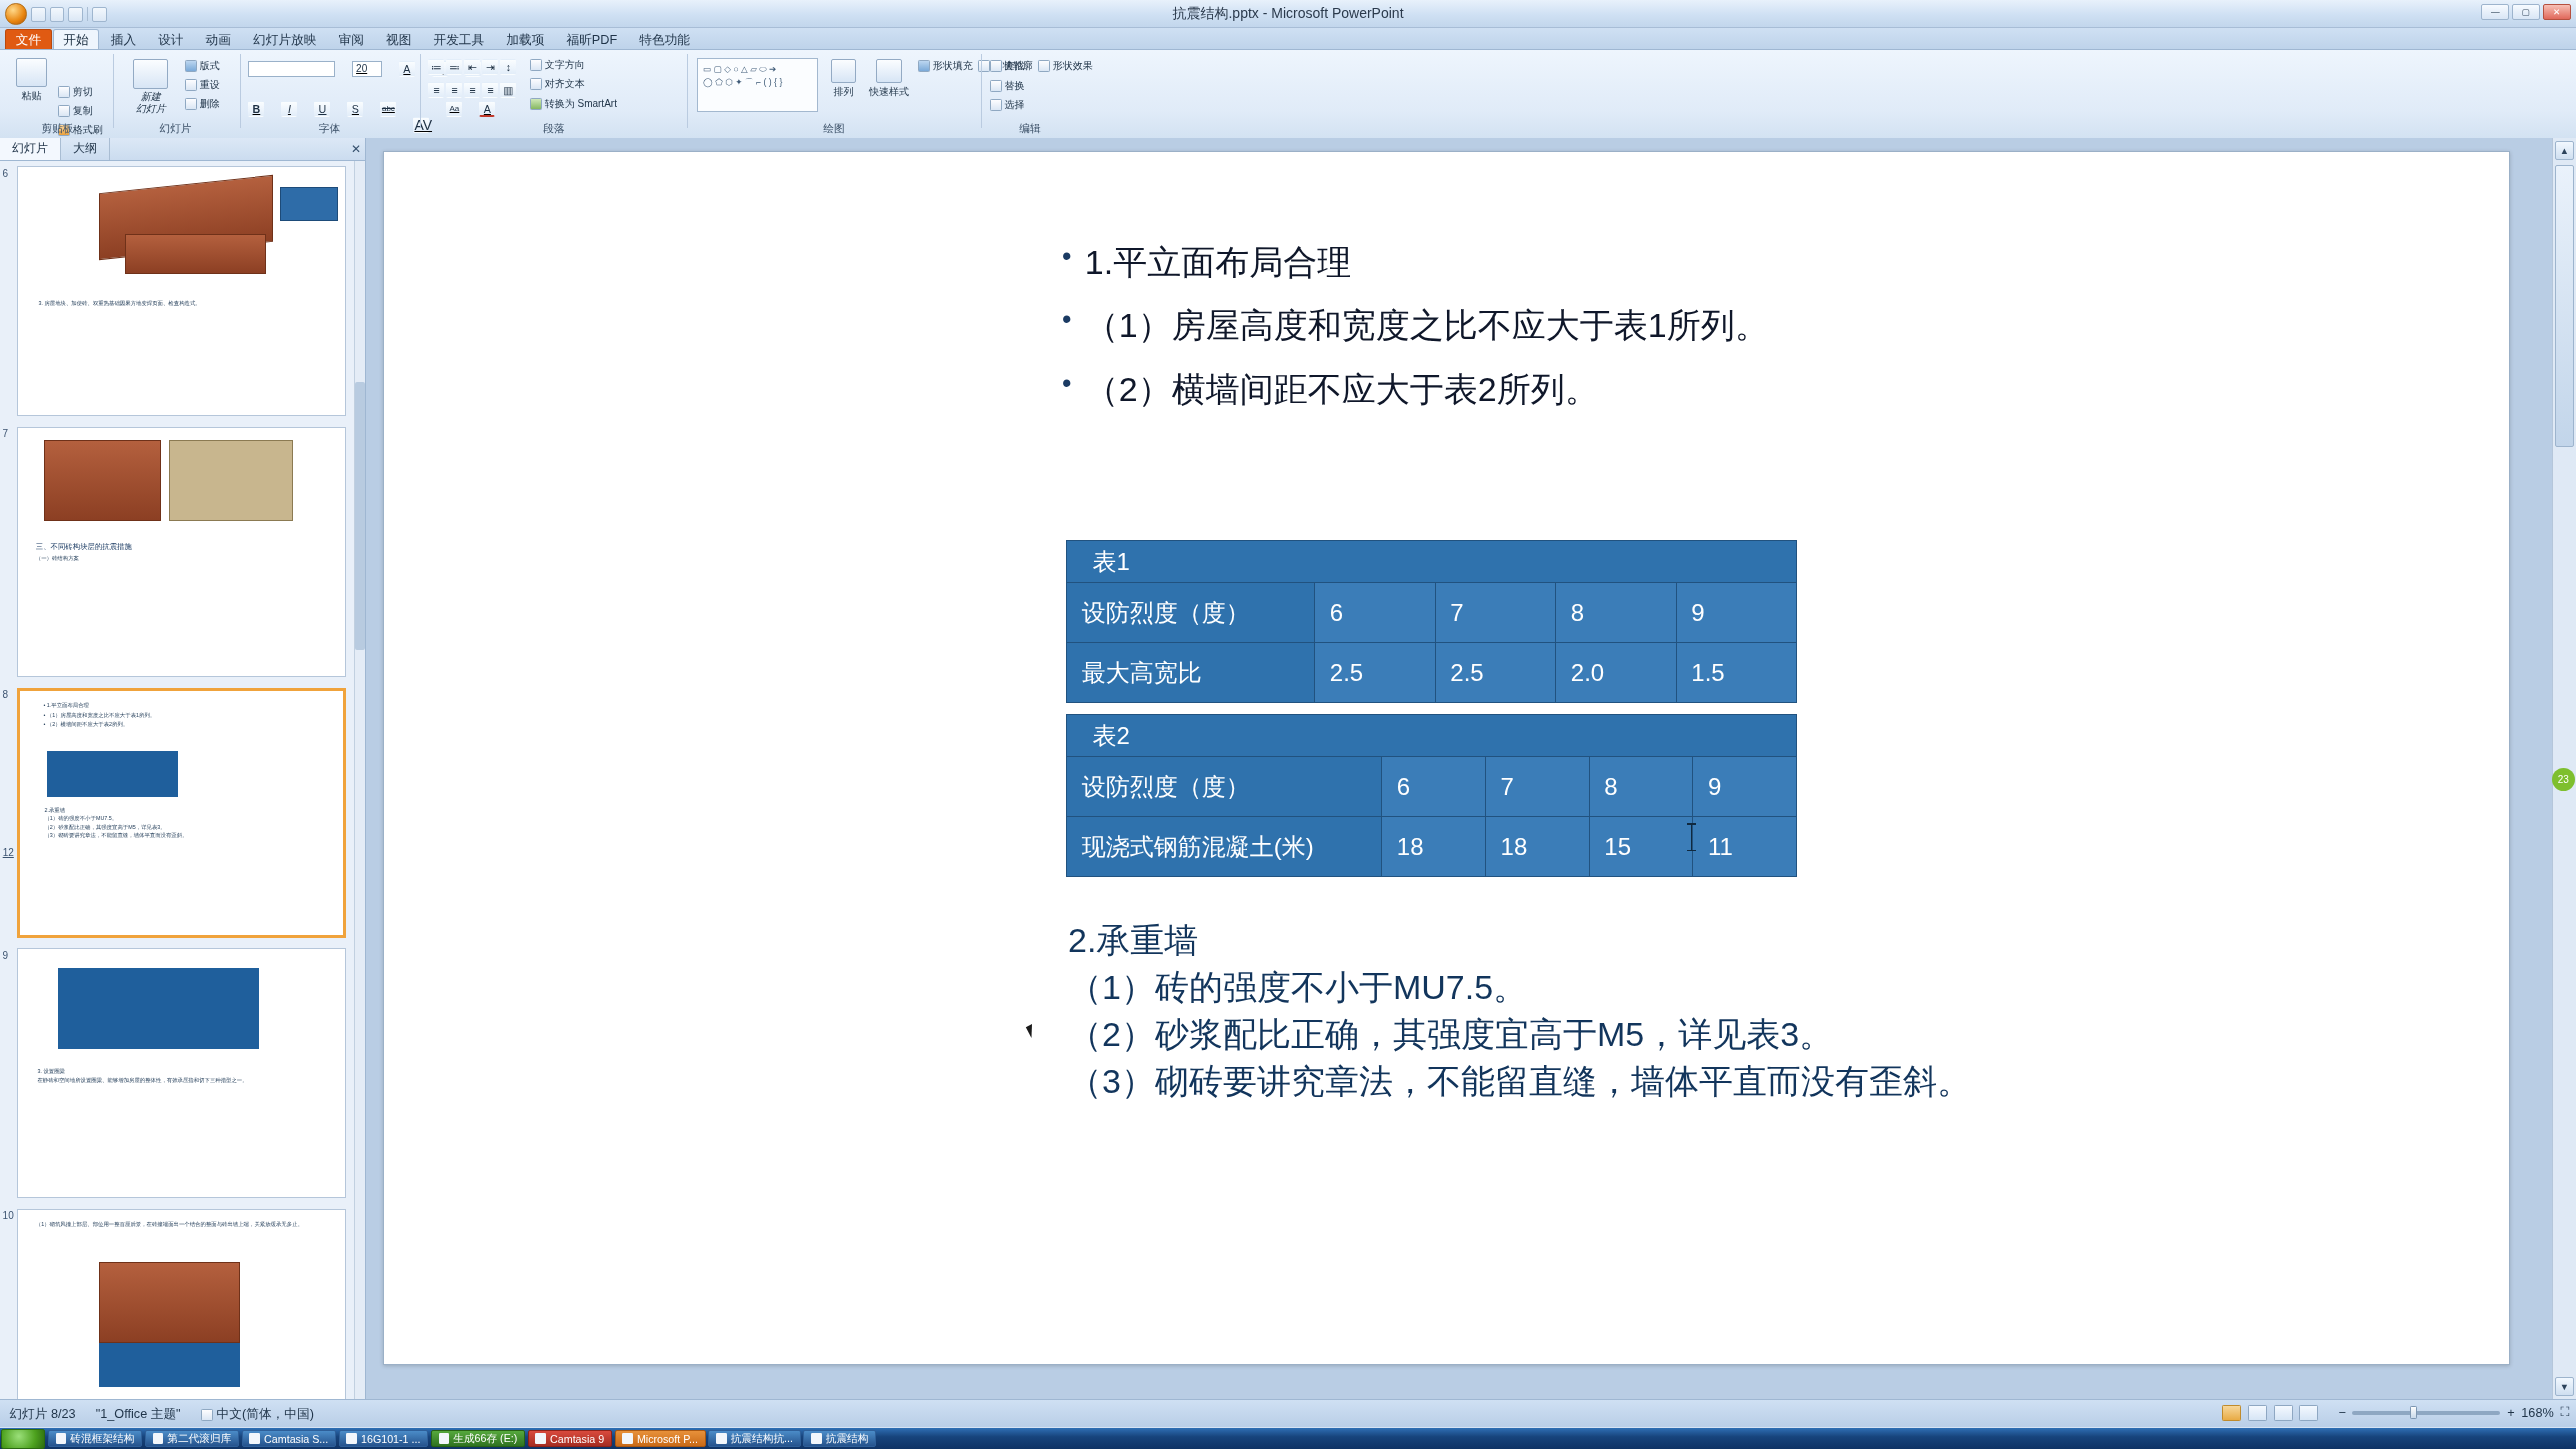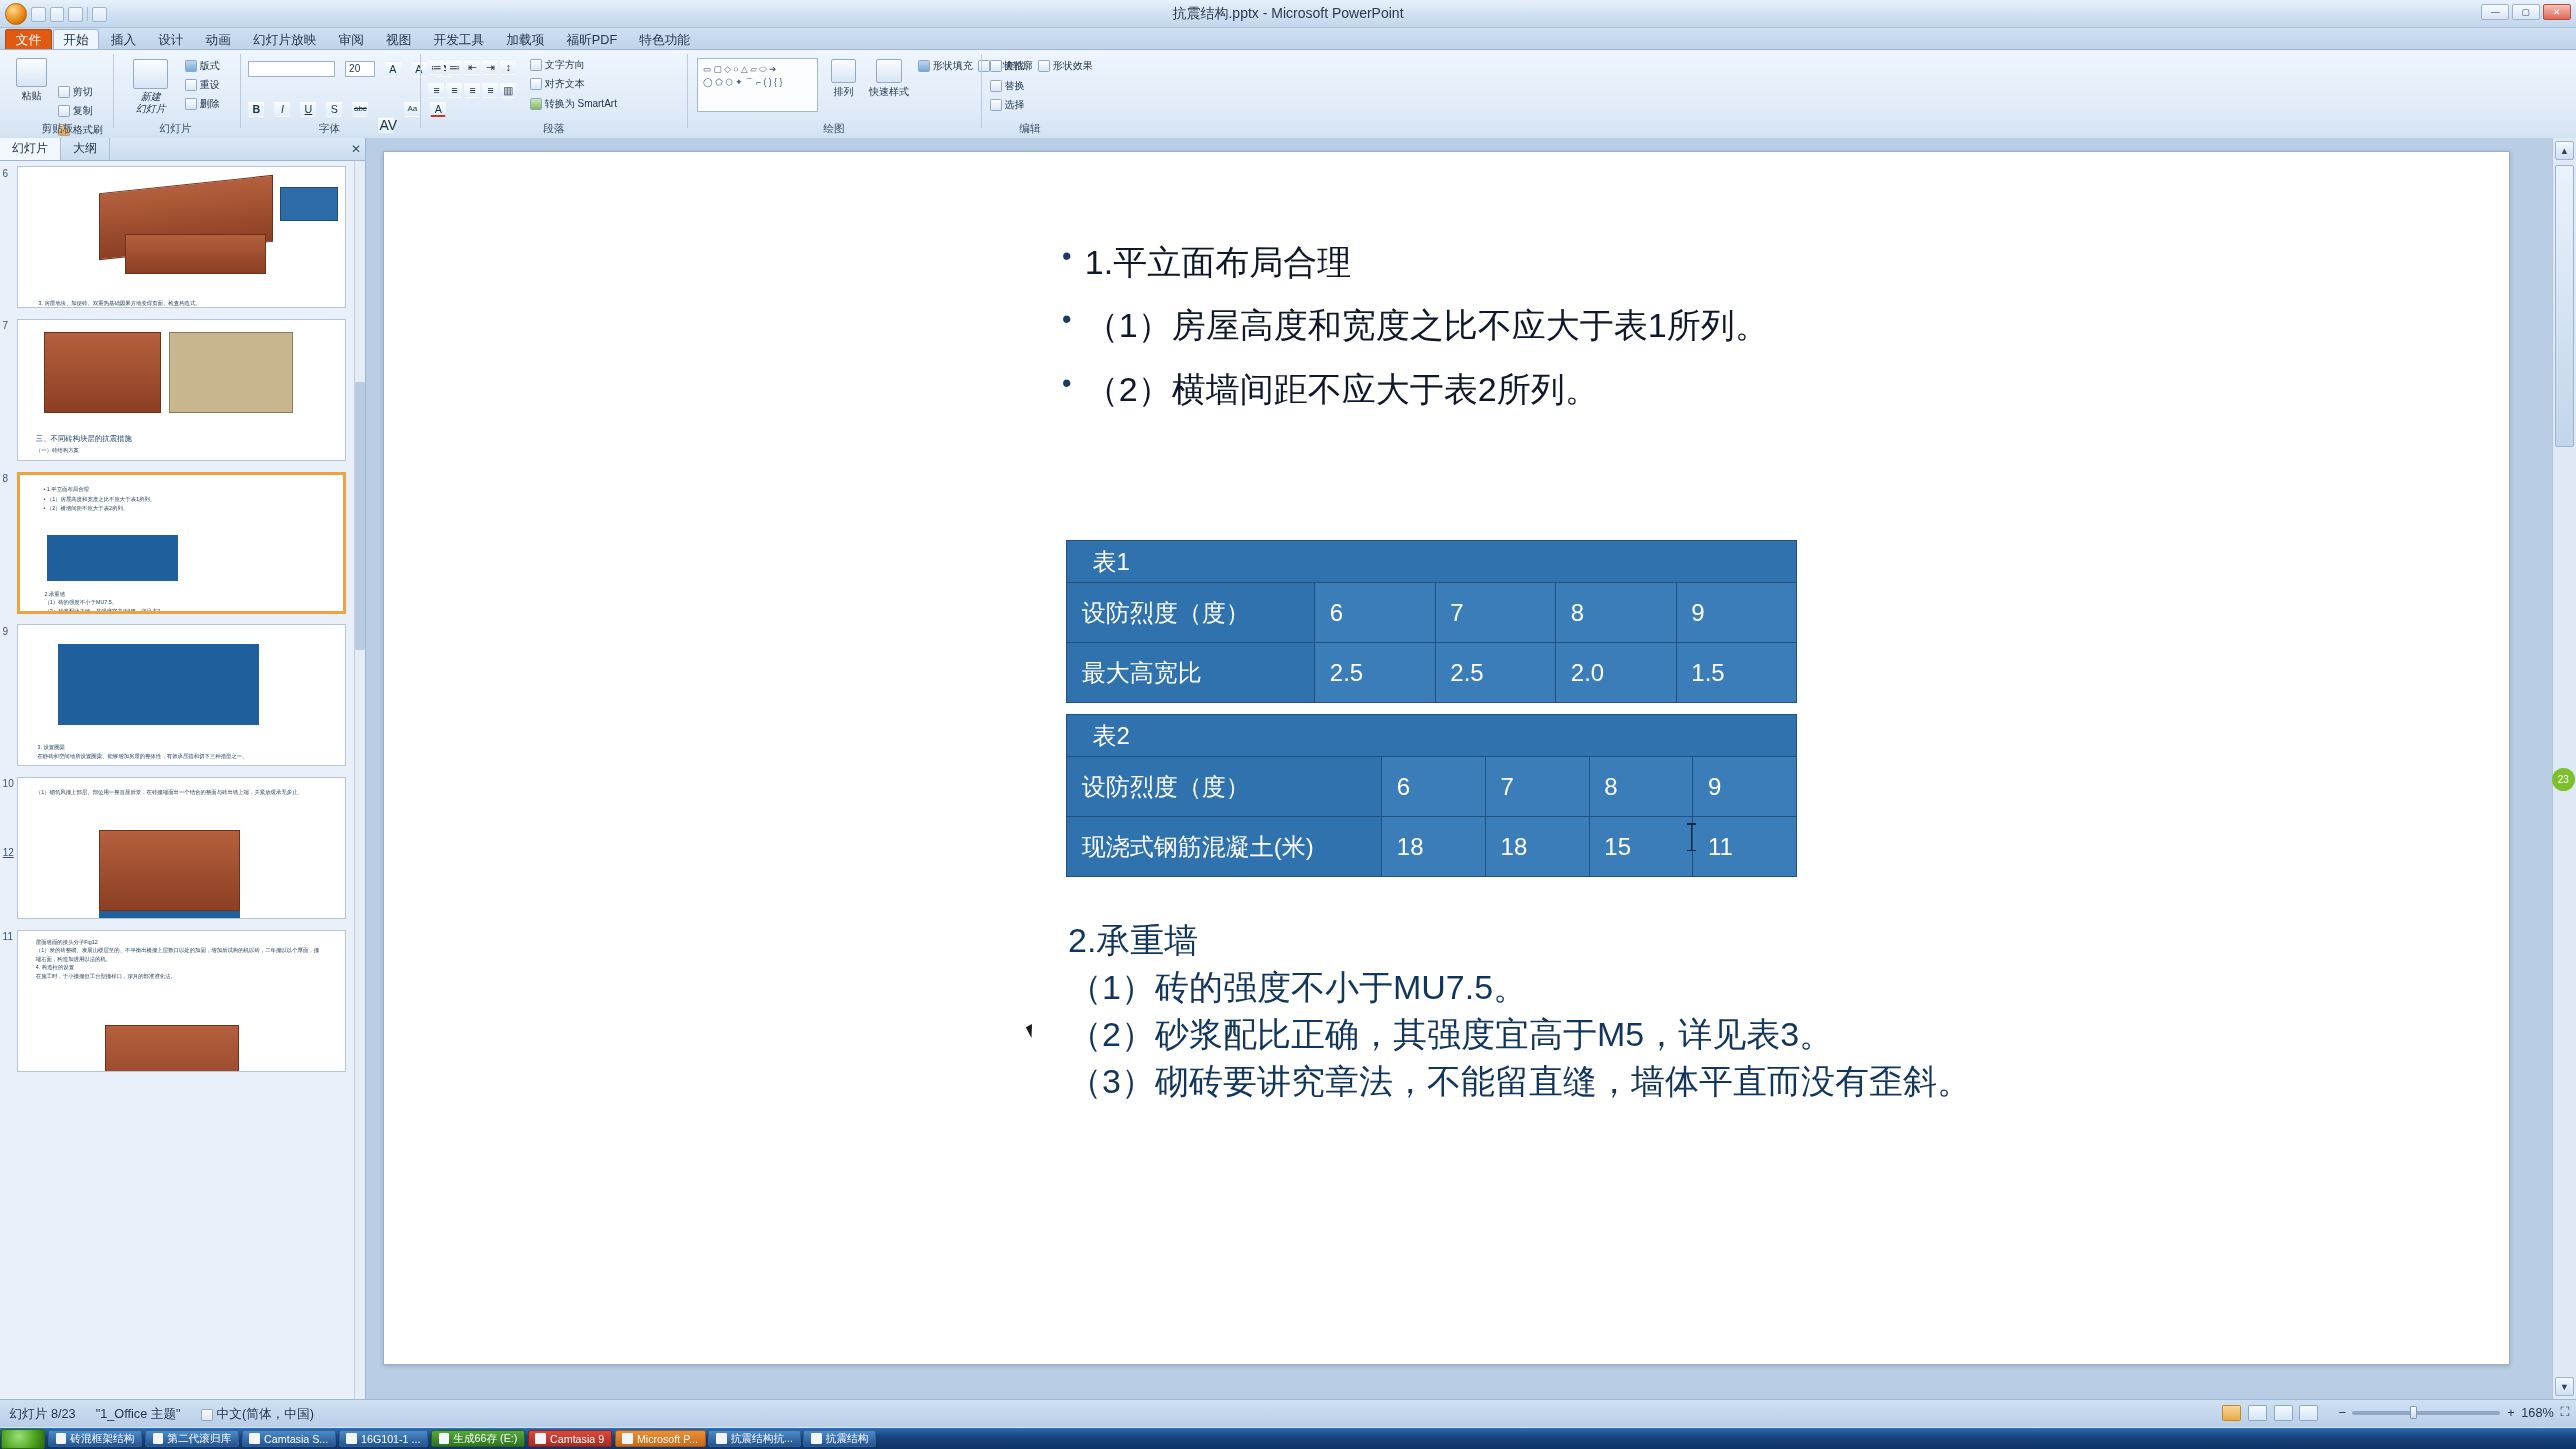--- a/index.html
+++ b/index.html
@@ -82,21 +82,21 @@
   .sq.orange { background:linear-gradient(#ffd9a0,#e9a03c); }
   .sq.green { background:linear-gradient(#cfe8b8,#86b861); }
   .bigbtn {
     width:47px; text-align:center; font-size:10px; color:#22364a;
   }
   .bigicon {
     width:31px; height:29.5px; margin:1.3px auto 2px;
     border:0.7px solid #93aac4; border-radius:2px;
     background:linear-gradient(#fbfdff,#d7e5f5);
   }
-  .fontrow { display:flex; align-items:center; gap:10px; }
+  .fontrow { display:flex; align-items:center; gap:17px;text-decoration:underline; }
   .fbox {
     height:16px; border:0.7px solid #9ab1c9; background:#fff; font-size:10px;
     color:#22364a; line-height:14.8px; padding:0 2.7px;
   }
   .fbtn {
     width:16px; height:16px; border:0.7px solid transparent; border-radius:2px;
     font-size:10.7px; text-align:center; line-height:14.8px; color:#1d2f42;
     background:linear-gradient(#fafdff,#e2edf9);
   }
   .fbtn.b { font-weight:bold; }
@@ -108,21 +108,21 @@
     background:#e9f0f9; border-right:0.7px solid #9fb7d2;
   }
   .lp-tabs { display:flex; height:23px; border-bottom:0.7px solid #9fb7d2; background:linear-gradient(#dce8f6,#cbdcef); }
   .lp-tab { padding:0 12px; line-height:21.5px; font-size:12px; color:#1f3348; border-right:0.7px solid #a9bdd3; }
   .lp-tab.active { background:#f3f8fe; }
   .lp-close { position:absolute; right:4px; top:4px; font-size:12px; color:#35506d; }
   .thumbs { position:absolute; left:0; top:23px; width:354px; bottom:0; padding:5.4px 4px 5.4px 17.4px; overflow:hidden; }
   .thumb-wrap { position:relative; margin-bottom:10.7px; }
   .thumb-num { position:absolute; left:-14.8px; top:1.3px; font-size:10px; color:#3c5370; }
   .thumb {
-    width:329px; height:142px; background:#fff;
+    width:329px; height:250px; background:#fff;
     border:0.7px solid #b5c6da; position:relative; overflow:hidden;
   }
   .thumb.selected { border:3.4px solid #f0a33c; }
   .lp-scroll { position:absolute; right:0; top:23px; width:11.4px; bottom:0; background:#e4ecf6; border-left:0.7px solid #c1d0e0; }
   .lp-thumbbar { position:absolute; left:0.7px; top:221px; width:10px; height:268px; background:#b8cbe0; border-radius:2px; }
 
   
   .tt { position:absolute; font-size:5.4px; color:#27415c; line-height:1.35; }
   .tbrick {
     background:linear-gradient(#b4603e,#8c3f23);

